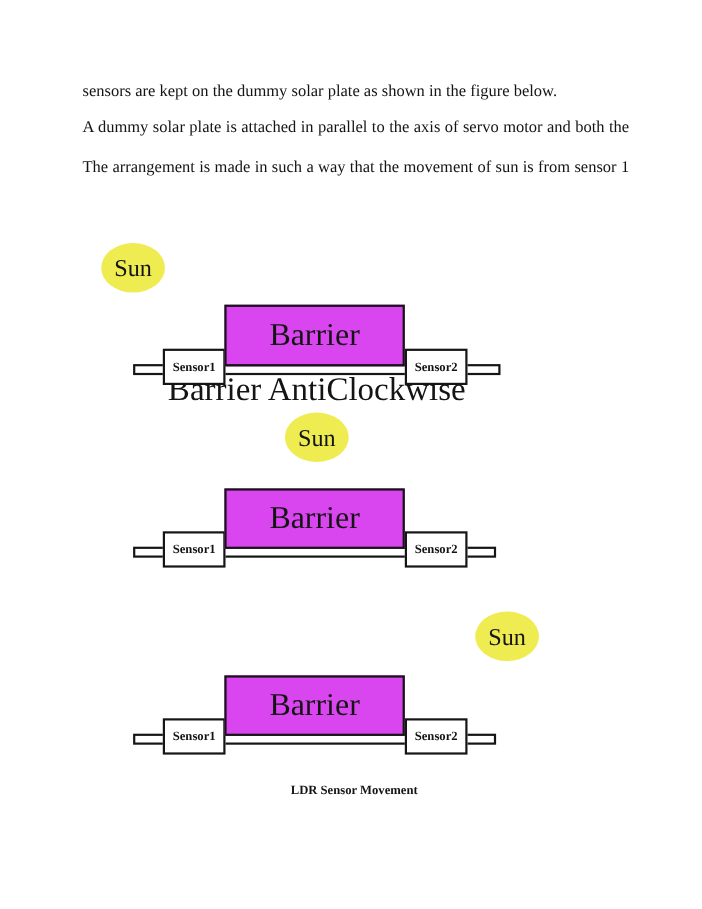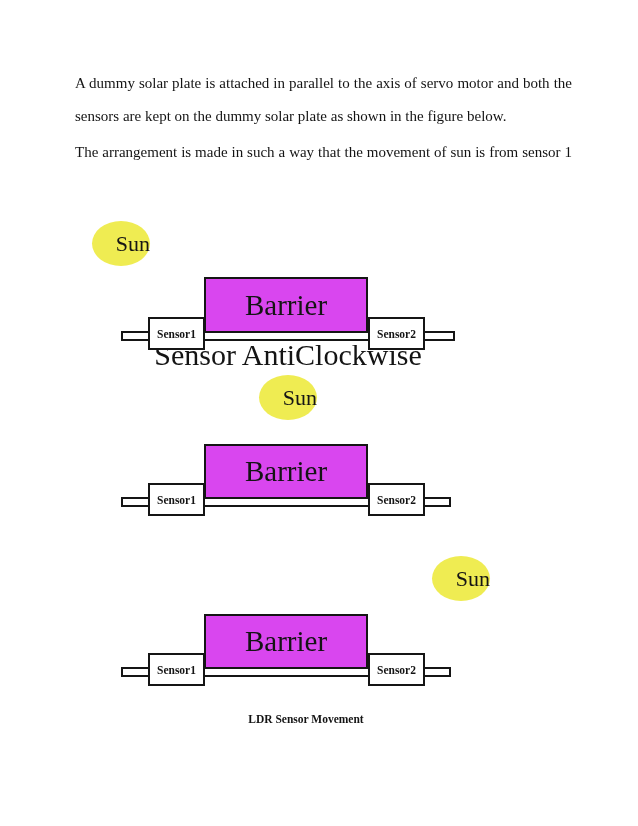--- a/index.html
+++ b/index.html
@@ -12,21 +12,21 @@
   
   .content { position:absolute; left:75px; top:67px; width:497px; }
   .para { margin:0 0 3px 0; font-size:15px; line-height:33px; }
   .line { text-align:justify; white-space:nowrap; }
   .line.full { text-align-last:justify; }
 
   
   .sun {
     position:absolute; width:58px; height:45px; border-radius:50%;
     background:var(--sun-fill,#efec52);
-    display:flex; align-items:center; justify-content:flex-end;
+    display:flex; align-items:center; justify-content:center;
     font-size:22px; color:var(--line,#151515);
   }
   .barrier {
     position:absolute; left:204px; width:164px; box-sizing:border-box;
     border:2px solid var(--line,#151515); background:#d946ef;
     display:flex; align-items:center; justify-content:center;
     font-size:29px; z-index:3;
   }
   .sensor {
     position:absolute; width:57px; height:33px; box-sizing:border-box;
@@ -36,21 +36,21 @@
   }
   .plate {
     position:absolute; left:121px; height:10px; box-sizing:border-box;
     border:2px solid var(--line,#151515); background:#fff; z-index:1;
   }
   .rot {
     position:absolute; left:121px; width:334px; text-align:center;
     font-size:30px; line-height:33px; white-space:nowrap;
   }
   .fig-caption {
-    position:absolute; left:121px; top:713px; width:370px; text-align:center;
+    position:absolute; left:137px; top:713px; width:370px; text-align:center;
     font-size:11.5px; font-weight:bold;
   }
 
   
   .s1 { left:92px;  top:221px; }
   .b1 { top:277px; height:56px; }
   .sl1 { left:148px; top:317px; }
   .sr1 { left:368px; top:317px; }
   .p1 { top:331px; width:334px; }
   .r1 { top:338px; }
@@ -71,42 +71,42 @@
   .p3 { top:667px; width:330px; }
   .r3 { top:676px; }
 </style>
 </head>
 <body>
 
 <div class="page">
 
   <div class="content">
     <div class="para">
+      <div class="line">sensors are kept on the dummy solar plate as shown in the figure below.</div>
       <div class="line full">A dummy solar plate is attached in parallel to the axis of servo motor and both the</div>
-      <div class="line">sensors are kept on the dummy solar plate as shown in the figure below.</div>
     </div>
     <div class="para">
       <div class="line full">The arrangement is made in such a way that the movement of sun is from sensor 1</div>
     </div>
   </div>
 
   <div class="sun s1">
     <span>Sun</span>
   </div>
   <div class="barrier b1">
     <span>Barrier</span>
   </div>
   <div class="sensor sl1">
     <span>Sensor1</span>
   </div>
   <div class="sensor sr1">
     <span>Sensor2</span>
   </div>
   <div class="plate p1"></div>
-  <div class="rot r1">Sensor AntiClockwise</div>
+  <div class="rot r1">Barrier AntiClockwise</div>
 
   <div class="sun s2">
     <span>Sun</span>
   </div>
   <div class="barrier b2">
     <span>Barrier</span>
   </div>
   <div class="sensor sl2">
     <span>Sensor1</span>
   </div>

